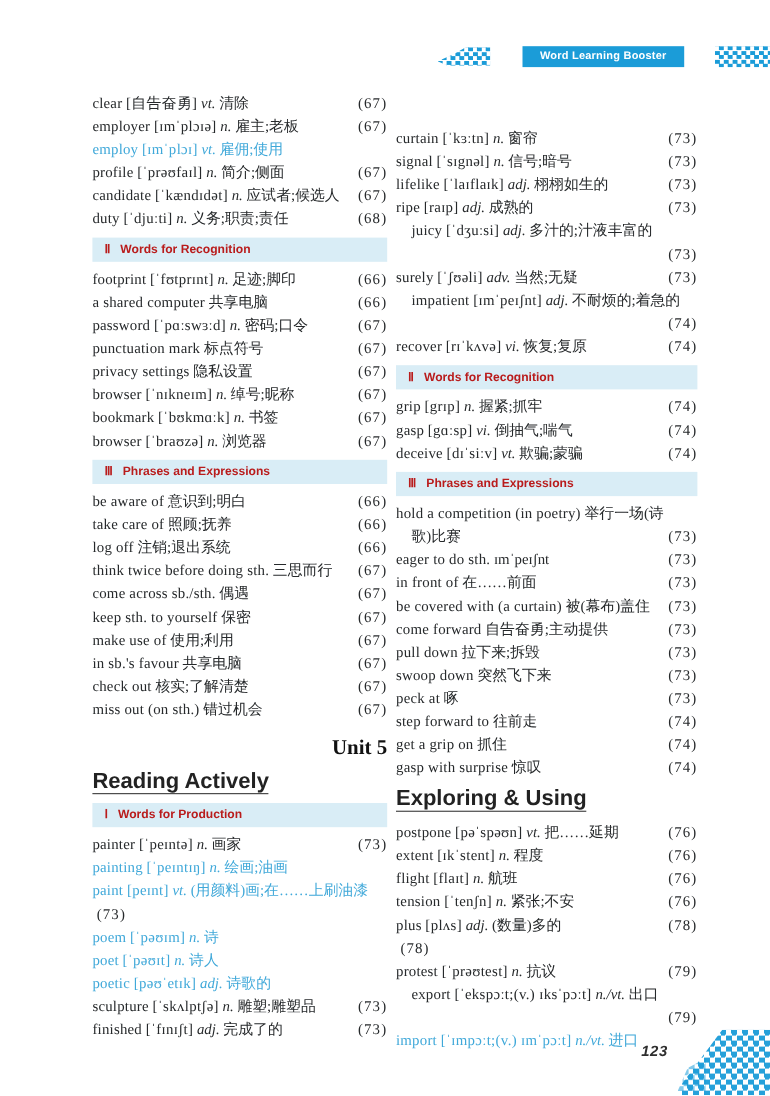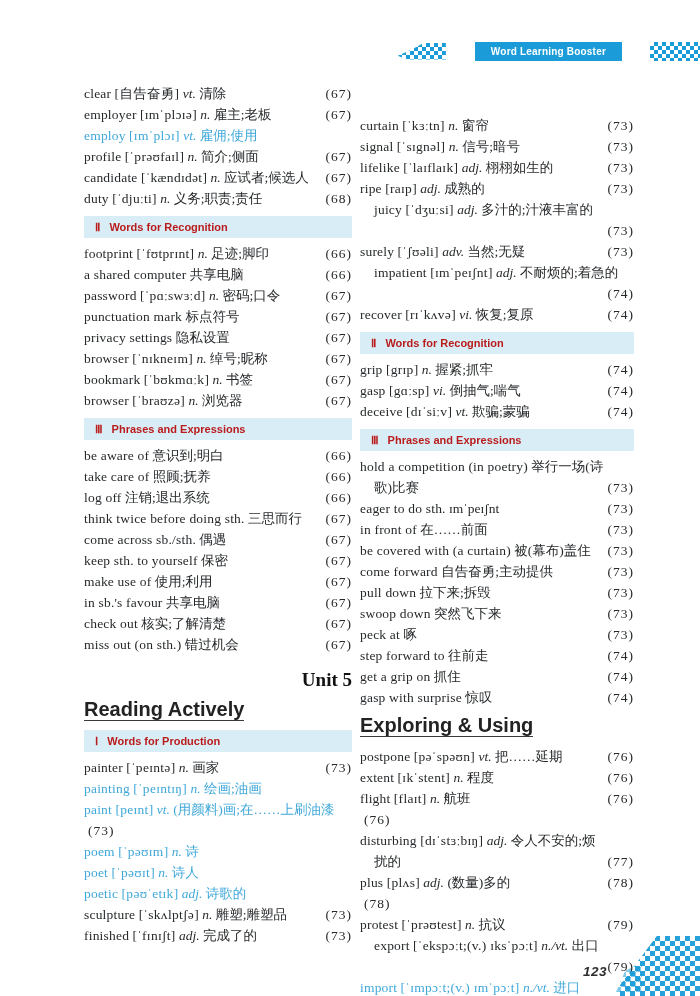--- a/index.html
+++ b/index.html
@@ -54,21 +54,21 @@
     font-weight:bold;font-size:19px;line-height:24px;color:#111;
   }
   .headwrap{margin:9px 0 8px;}
   .heading{
     display:inline-block;
     font-family:"Liberation Sans",sans-serif;font-weight:bold;font-size:20px;
     color:#222;border-bottom:1.5px solid #3a3a3a;padding-bottom:2px;line-height:17px;
   }
   
   .pagenum{
-    position:absolute;right:93px;bottom:17px;
+    position:absolute;right:93px;bottom:33px;
     font-family:"Liberation Sans",sans-serif;font-style:italic;font-weight:bold;
     font-size:13.5px;color:#2e2e2e;letter-spacing:.5px;
   }
   .corner{
     position:absolute;right:0;bottom:0;width:80px;height:60px;
     background-size:10px 10px;
     clip-path:polygon(46% 0,100% 0,100% 100%,0 100%,0 82%);
     opacity:.95;
   }
   .corner2{
@@ -312,25 +312,22 @@
     </div>
     <div class="entry">
       <span class="etext"><span class="en">extent</span> <span class="phon">[ɪkˈstent]</span> <span class="pos">n.</span> <span class="zh">程度</span> </span>
       <span class="pg">(76)</span>
     </div>
     <div class="entry">
       <span class="etext"><span class="en">flight</span> <span class="phon">[flaɪt]</span> <span class="pos">n.</span> <span class="zh">航班</span> </span>
       <span class="pg">(76)</span>
     </div>
     <div class="entry">
+      <span class="etext"><span class="en">tension</span> <span class="phon">[ˈtenʃn]</span> <span class="pos">n.</span> <span class="zh">紧张;不安</span> </span>
       <span class="pg">(76)</span>
-    </div>
-    <div class="entry">
-      <span class="etext"><span class="en">disturbing</span> <span class="phon">[dɪˈstɜːbɪŋ]</span> <span class="pos">adj.</span> <span class="zh">令人不安的;烦扰的</span> </span>
-      <span class="pg">(77)</span>
     </div>
     <div class="entry">
       <span class="etext"><span class="en">plus</span> <span class="phon">[plʌs]</span> <span class="pos">adj.</span> <span class="zh">(数量)多的</span> </span>
       <span class="pg">(78)</span>
     </div>
     <div class="entry">
       <span class="pg">(78)</span>
     </div>
     <div class="entry">
       <span class="etext"><span class="en">protest</span> <span class="phon">[ˈprəʊtest]</span> <span class="pos">n.</span> <span class="zh">抗议</span> </span>

